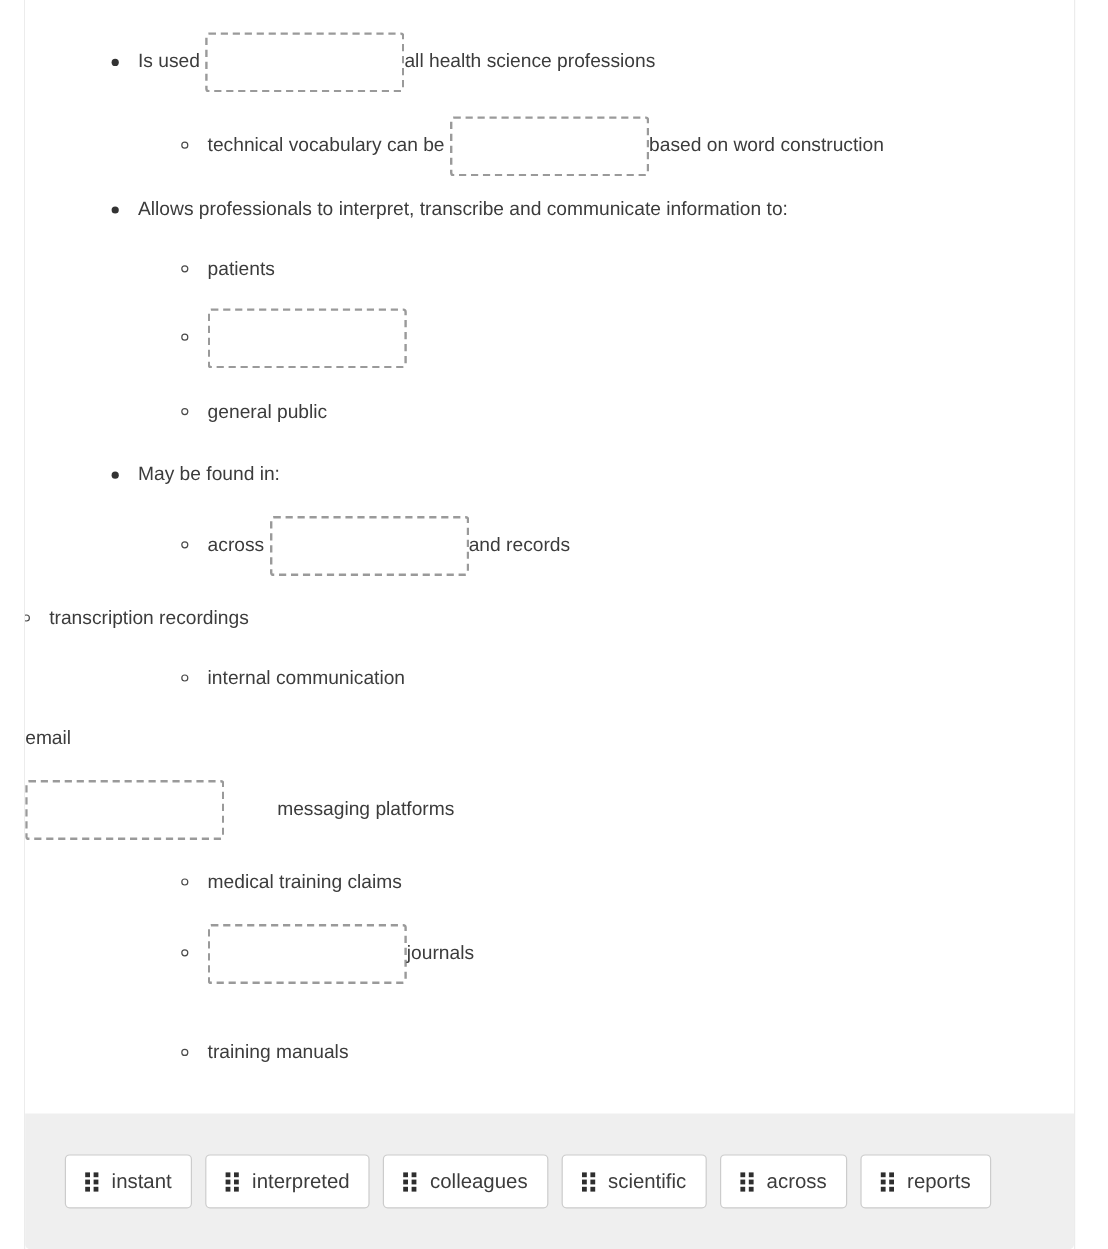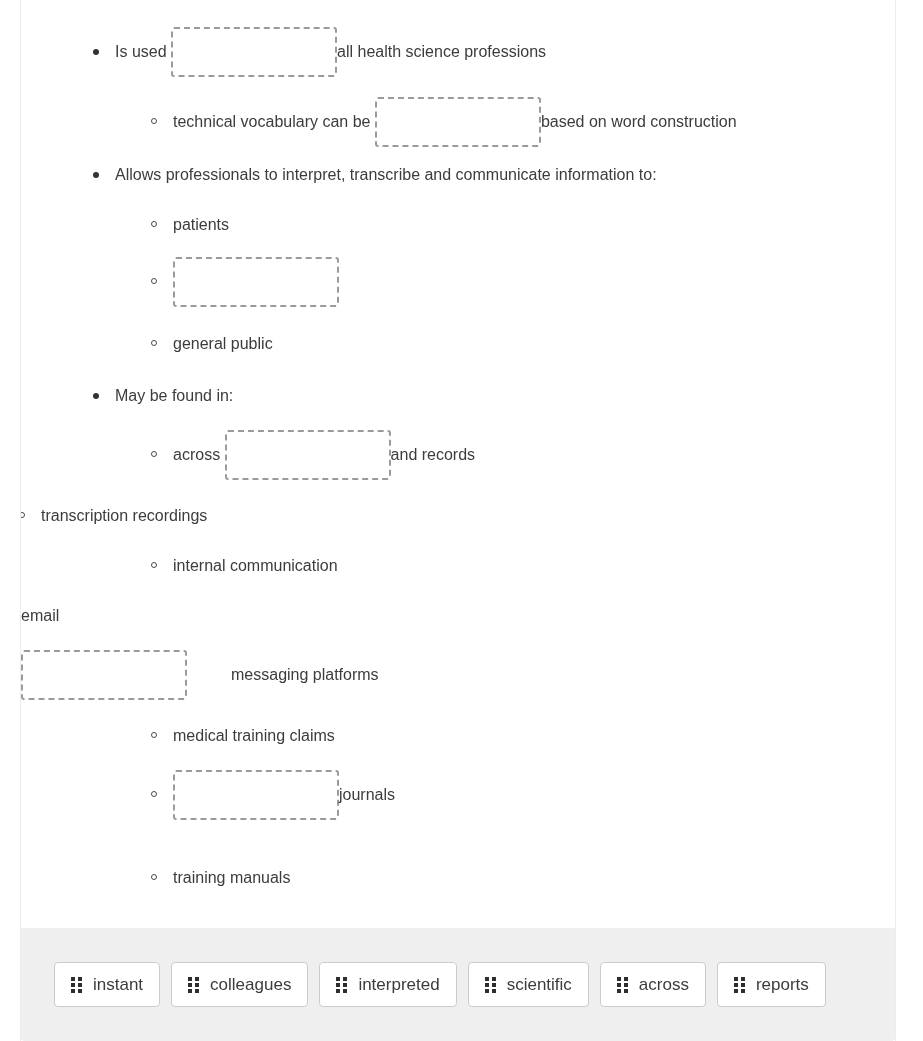--- a/index.html
+++ b/index.html
@@ -257,32 +257,32 @@
           </div>
           <div class="tile">
             <span class="grip">
               <i></i>
               <i></i>
               <i></i>
               <i></i>
               <i></i>
               <i></i>
             </span>
+            <span>interpreted</span>
+          </div>
+          <div class="tile">
+            <span class="grip">
+              <i></i>
+              <i></i>
+              <i></i>
+              <i></i>
+              <i></i>
+              <i></i>
+            </span>
             <span>colleagues</span>
-          </div>
-          <div class="tile">
-            <span class="grip">
-              <i></i>
-              <i></i>
-              <i></i>
-              <i></i>
-              <i></i>
-              <i></i>
-            </span>
-            <span>interpreted</span>
           </div>
           <div class="tile">
             <span class="grip">
               <i></i>
               <i></i>
               <i></i>
               <i></i>
               <i></i>
               <i></i>
             </span>

